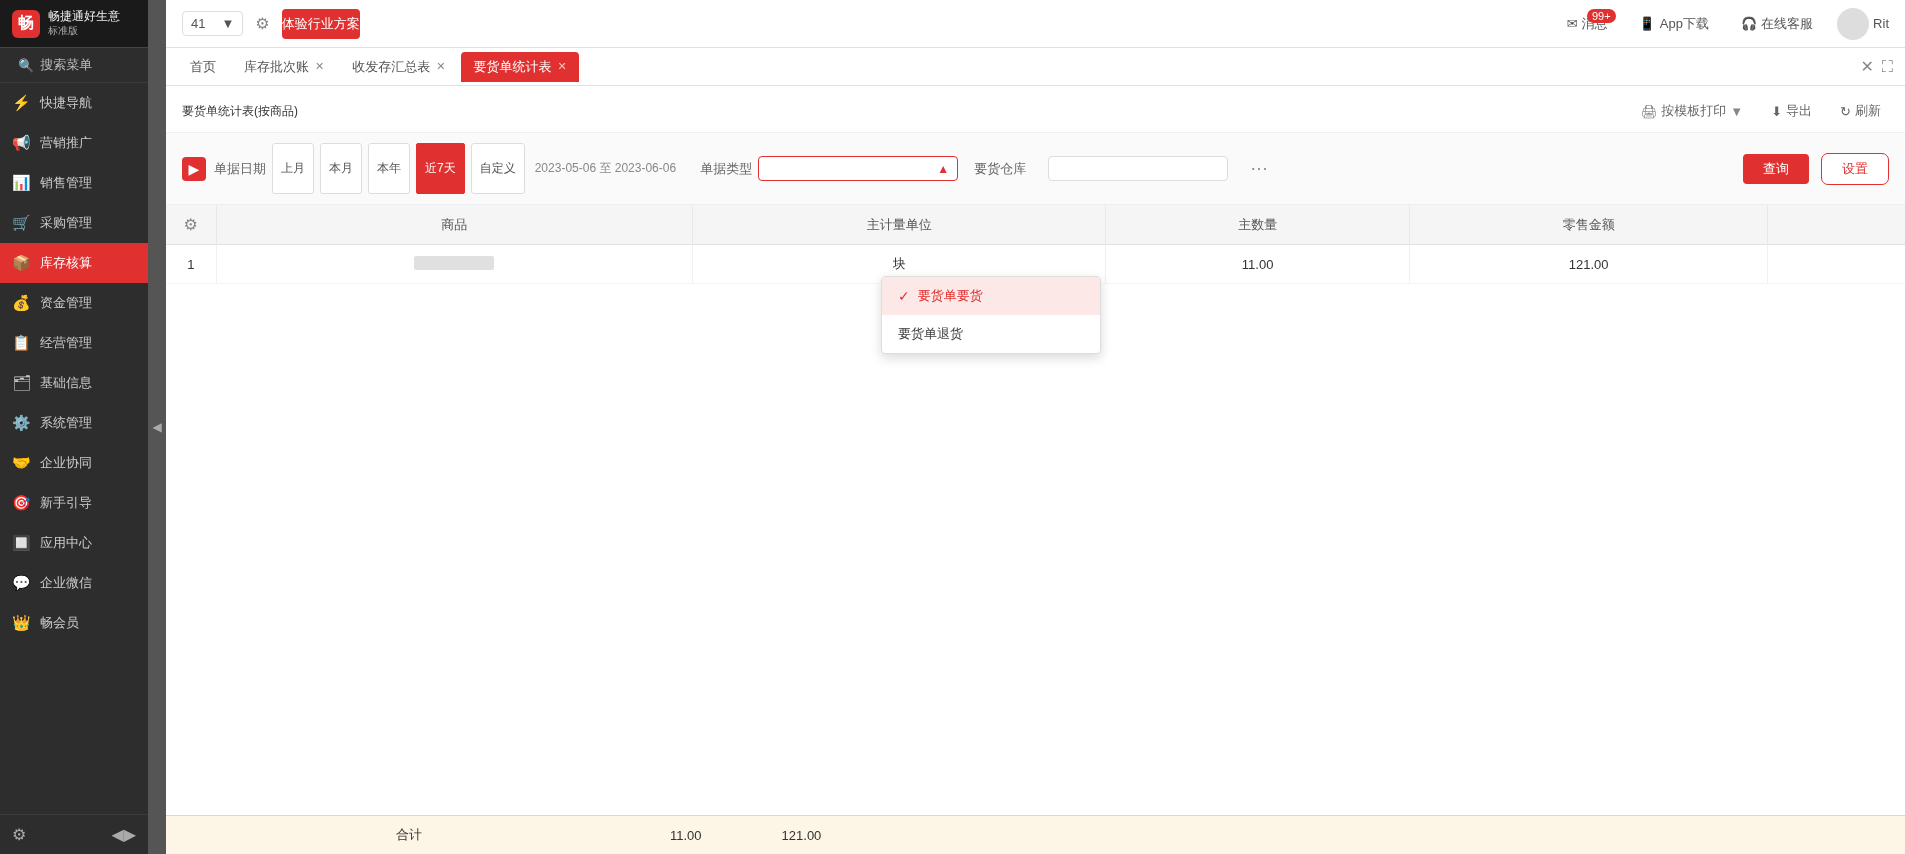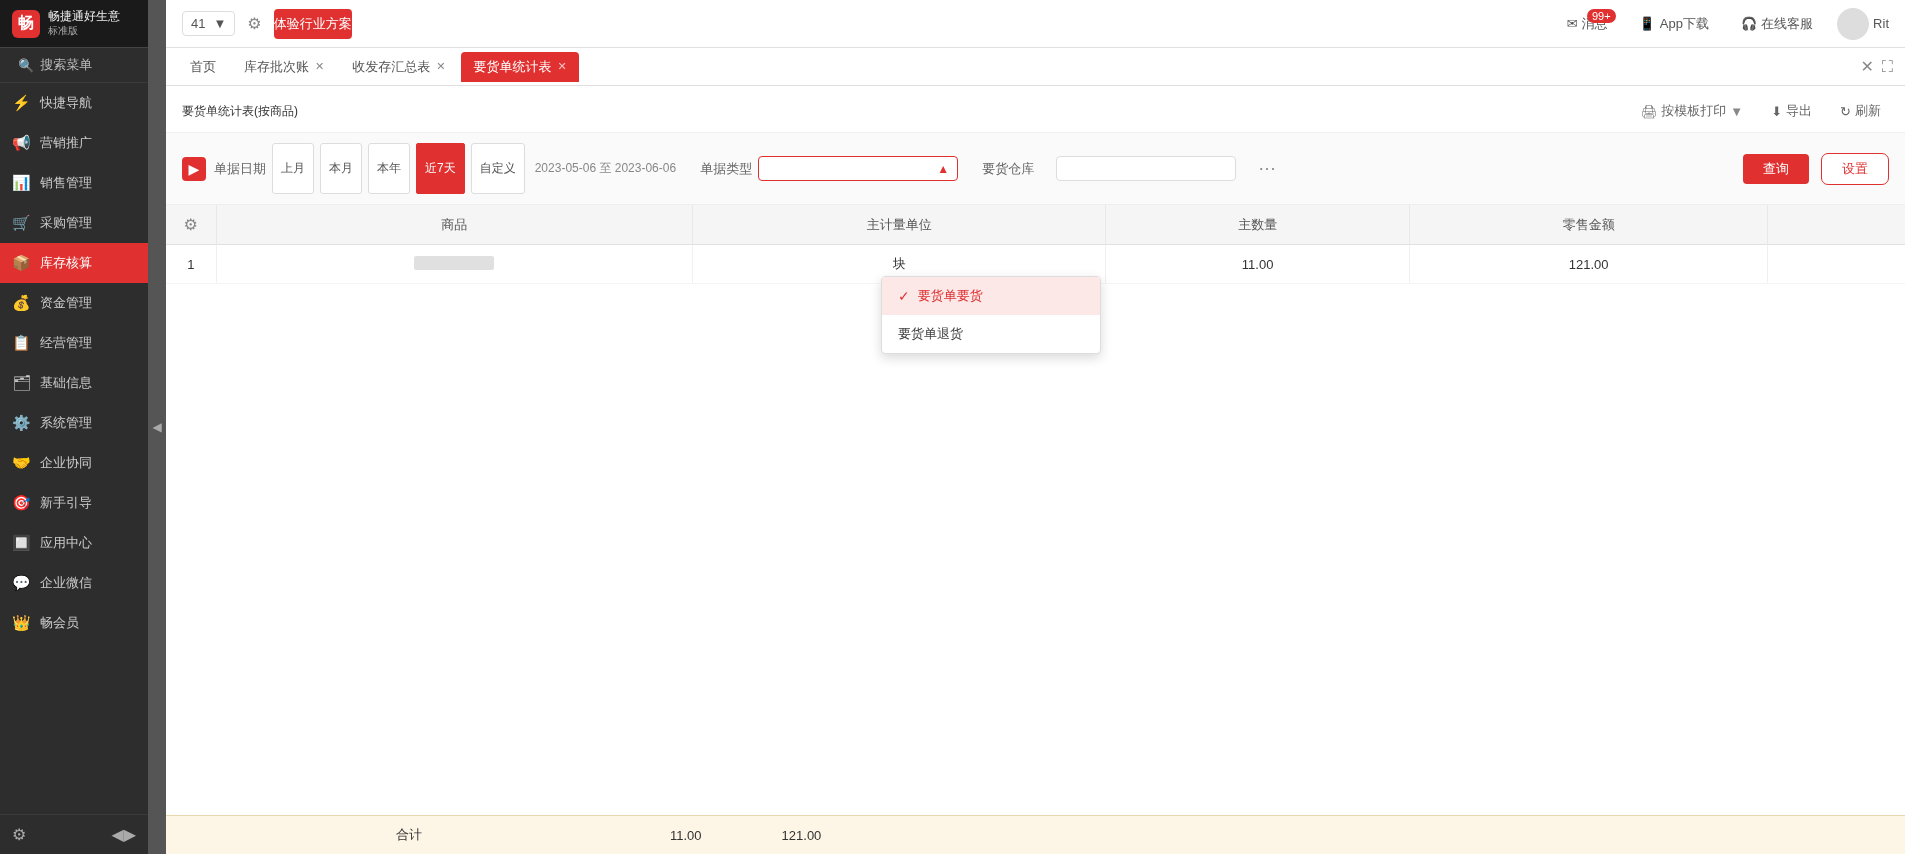--- a/index.html
+++ b/index.html
@@ -109,21 +109,21 @@
     .top-header-left { display: flex; align-items: center; gap: 12px; }
     .store-selector {
       display: flex;
       align-items: center;
       border: 1px solid #ddd;
       border-radius: 4px;
       padding: 4px 8px;
       cursor: pointer;
       color: #555;
       font-size: 13px;
-      gap: 8px;
+      gap: 16px;
     }
     .trial-btn {
       background: #e03030;
       color: white;
       border: none;
       border-radius: 4px;
       padding: 6px 0;
       cursor: pointer;
       font-size: 13px;
       font-weight: 500;
@@ -259,21 +259,21 @@
       color: #333;
       min-width: 200px;
       display: flex;
       align-items: center;
       justify-content: space-between;
       cursor: pointer;
       position: relative;
     }
     .filter-select-up { color: #e03030; font-size: 12px; }
 
-    .warehouse-group { display: flex; align-items: center; gap: 22px; margin-left: 16px; }
+    .warehouse-group { display: flex; align-items: center; gap: 22px; margin-left: 8px; }
     .warehouse-input {
       border: 1px solid #ddd;
       border-radius: 4px;
       padding: 4px 8px;
       background: white;
       font-size: 13px;
       color: #333;
       min-width: 180px;
     }
     .warehouse-more { color: #888; cursor: pointer; font-size: 18px; }

